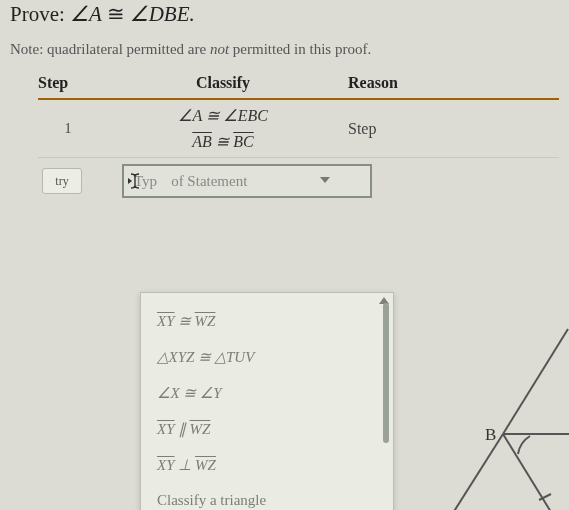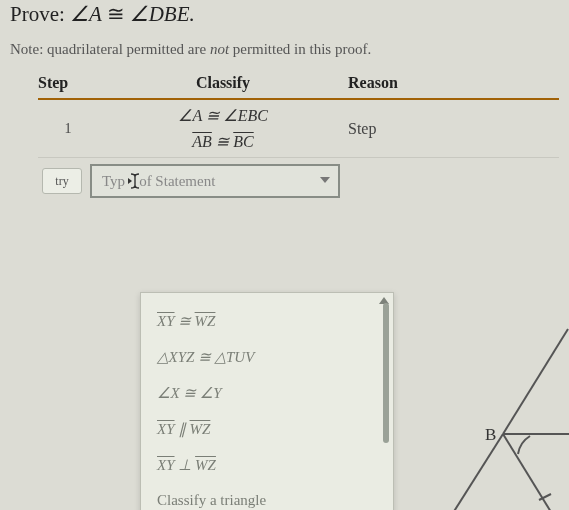--- a/index.html
+++ b/index.html
@@ -89,20 +89,21 @@
   .combo-input {
     width: 100%;
     height: 34px;
     border: 2px solid #888d86;
     background: #e1e3db;
     padding: 0 28px 0 10px;
     font-size: 15px;
     color: #888;
     display: flex;
     align-items: center;
+    margin-left: 32px;
   }
   .combo .caret {
     position: absolute; right: 10px; top: 13px;
     width: 0; height: 0;
     border-left: 5px solid transparent;
     border-right: 5px solid transparent;
     border-top: 6px solid #777;
   }
   .cursor {
     position: absolute;

